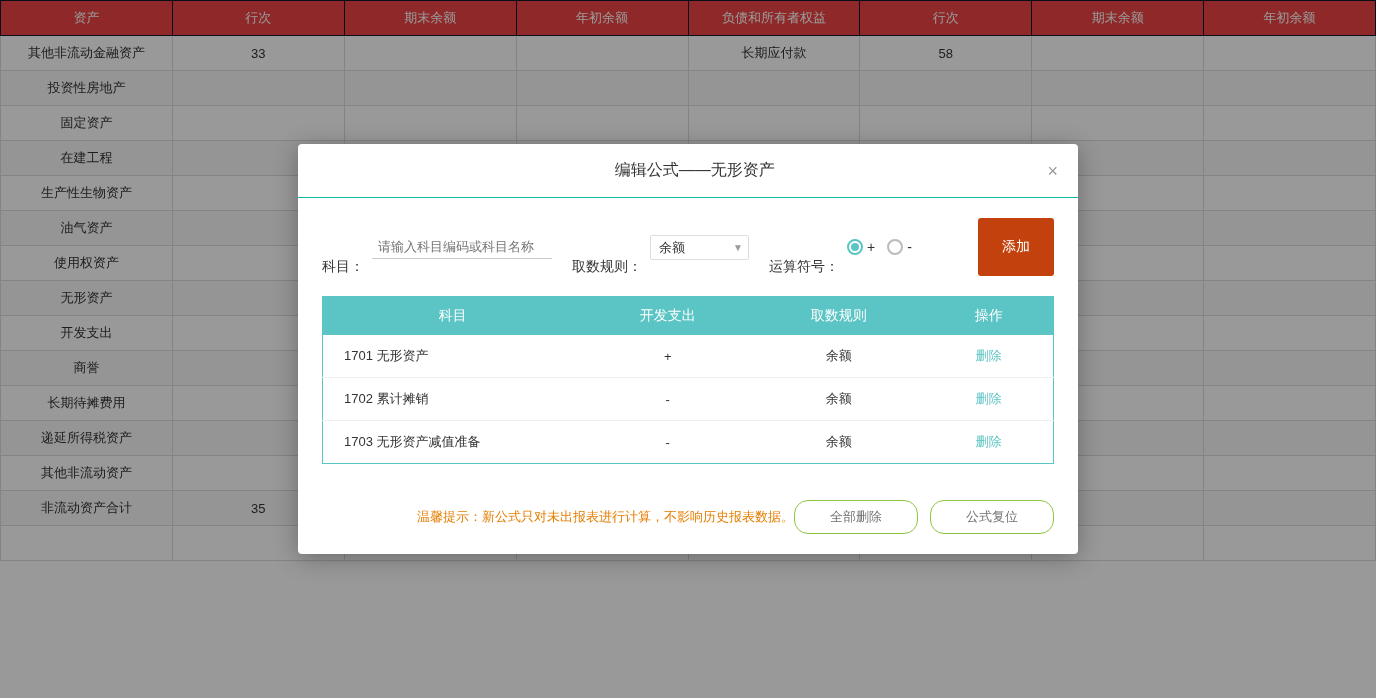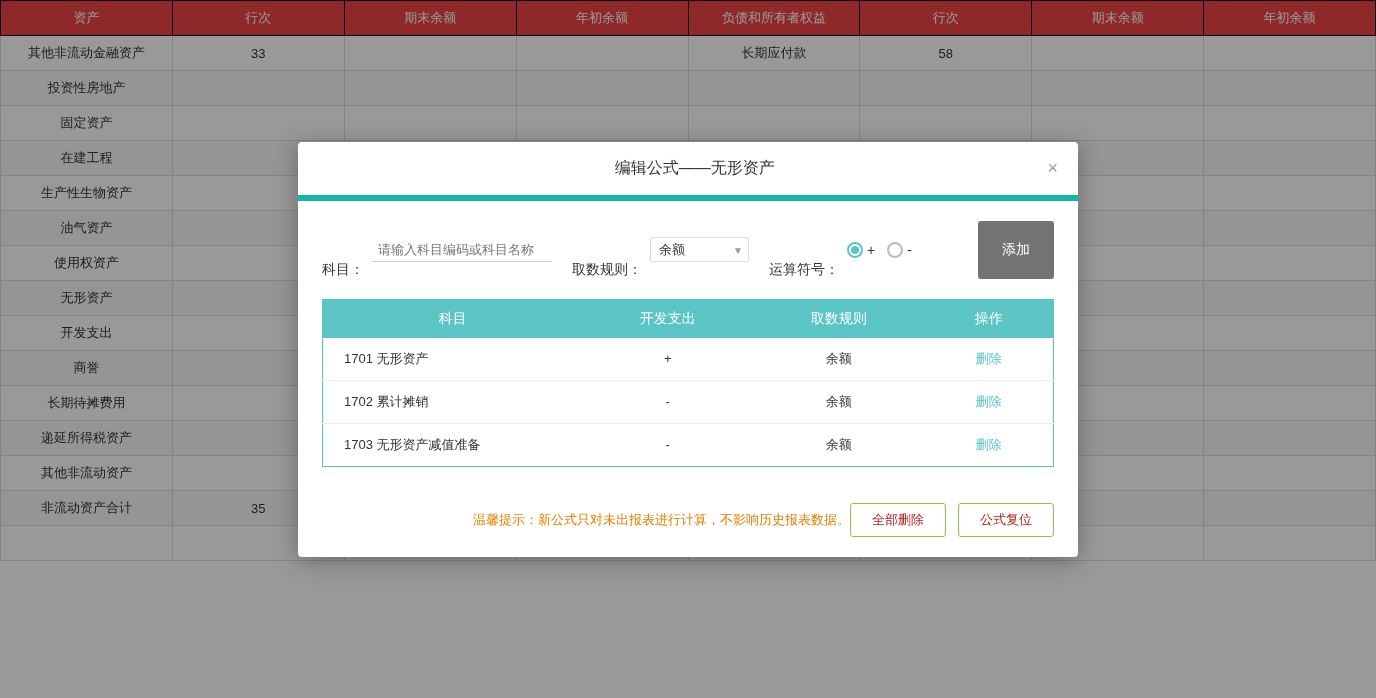--- a/index.html
+++ b/index.html
@@ -68,21 +68,21 @@
       border-radius: 4px;
       box-shadow: 0 4px 24px rgba(0,0,0,0.3);
       overflow: hidden;
     }
 
     .modal-header {
       display: flex;
       align-items: center;
       justify-content: space-between;
       padding: 16px 20px;
-      border-bottom: 6px solid #14b8a6;
+      border-bottom: 1px solid #14b8a6;
     }
 
     .modal-title {
       font-size: 16px;
       color: #333;
       font-weight: normal;
       flex: 1;
       text-align: center;
     }
 
@@ -202,21 +202,21 @@
       border-color: #bbb;
     }
 
     .radio-label {
       font-size: 14px;
       color: #333;
     }
 
     
     .btn-add {
-      background: #737373;
+      background: #c2410c;
       color: #fff;
       border: none;
       border-radius: 3px;
       padding: 20px 24px;
       font-size: 14px;
       cursor: pointer;
       margin-left: auto;
     }
 
     
@@ -275,24 +275,24 @@
       color: #e67e00;
     }
 
     .footer-buttons {
       display: flex;
       gap: 12px;
     }
 
     .btn-outline {
       background: #fff;
-      color: #b91c1c;
+      color: #737373;
       border: 1px solid #8dc63f;
-      border-radius: 3px;
-      padding: 7px 21px;
+      border-radius: 14px;
+      padding: 7px 35px;
       font-size: 13px;
       cursor: pointer;
     }
   </style>
 </head>
 <body>
 
 <div class="bg-table-container">
   <table class="bg-table">
     <thead>

